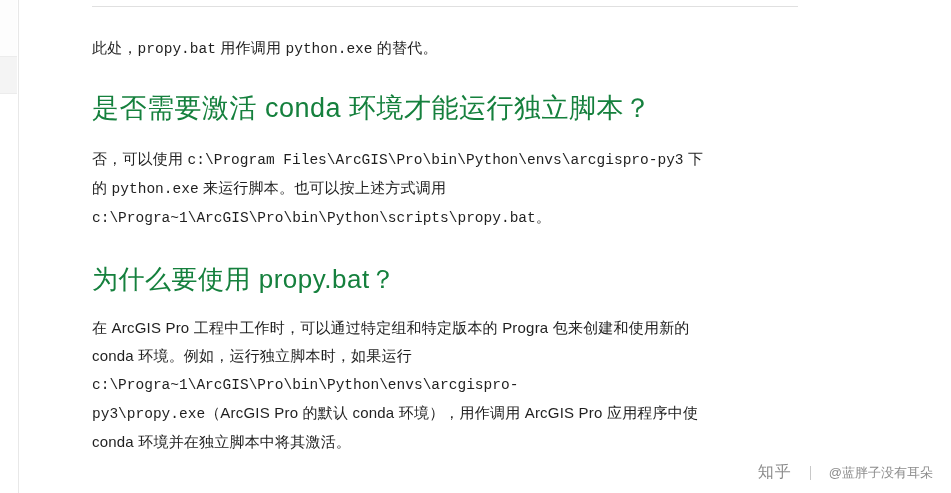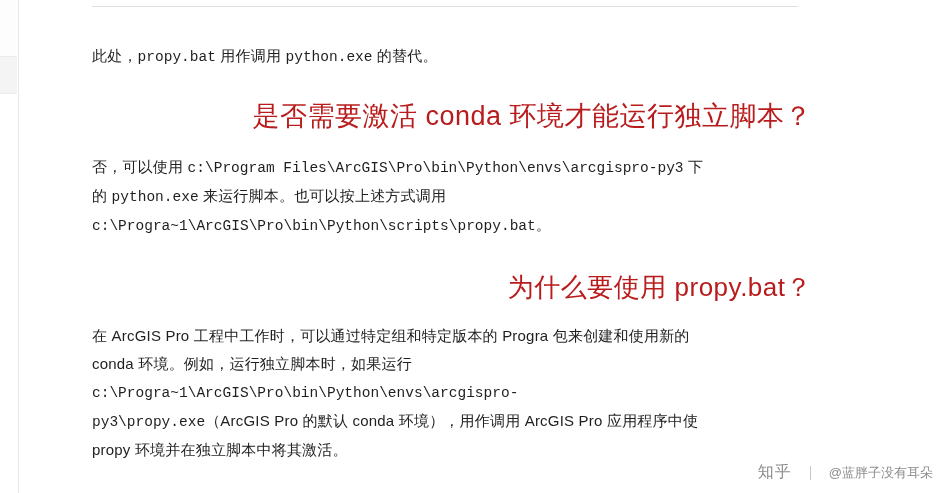--- a/index.html
+++ b/index.html
@@ -51,21 +51,21 @@
     left: 92px;
     top: 6px;
     width: 706px;
     height: 1px;
     background: #e0e0e0;
   }
 
   .content {
     position: absolute;
     left: 92px;
-    top: 16px;
+    top: 8px;
     width: 720px;
   }
 
   p.para {
     margin: 0;
     font-size: 15px;
     line-height: 28px;
     color: #1f1f1f;
     letter-spacing: 0.2px;
   }
@@ -74,23 +74,22 @@
   code, .mono {
     font-family: "Liberation Mono", "DejaVu Sans Mono", monospace;
     font-size: 14.5px;
     letter-spacing: 0;
     color: #1f1f1f;
   }
 
   h2.heading {
     margin: 0;
     font-weight: 400;
-    color: #b91c1c;
+    color: #15803d;
     letter-spacing: 0.5px;
-    text-align: right;
   }
   h2.h-1 {
     font-size: 27px;
     line-height: 34px;
     margin-top: 28px;
   }
   h2.h-2 {
     font-size: 26px;
     line-height: 34px;
     margin-top: 30px;
@@ -164,21 +163,21 @@
 
   <div class="para-block-2">
     <p class="para big-para">在 ArcGIS Pro 工程中工作时，可以通过特定组和特定版本的 Progra 包来创建和使用新的</p>
     <p class="para big-para">conda 环境。例如，运行独立脚本时，如果运行</p>
     <p class="para big-para">
       <code>c:\Progra~1\ArcGIS\Pro\bin\Python\envs\arcgispro-</code>
     </p>
     <p class="para big-para">
       <code>py3\propy.exe</code><span>（ArcGIS Pro 的默认 conda 环境），用作调用 ArcGIS Pro 应用程序中使</span>
     </p>
-    <p class="para big-para">propy 环境并在独立脚本中将其激活。</p>
+    <p class="para big-para">conda 环境并在独立脚本中将其激活。</p>
   </div>
 
 </div>
 
 <div class="watermark">
   <span class="zhihu-logo">知乎</span>
   <span class="divider-dot"></span>
   <span class="at-name">@蓝胖子没有耳朵</span>
 </div>
 

